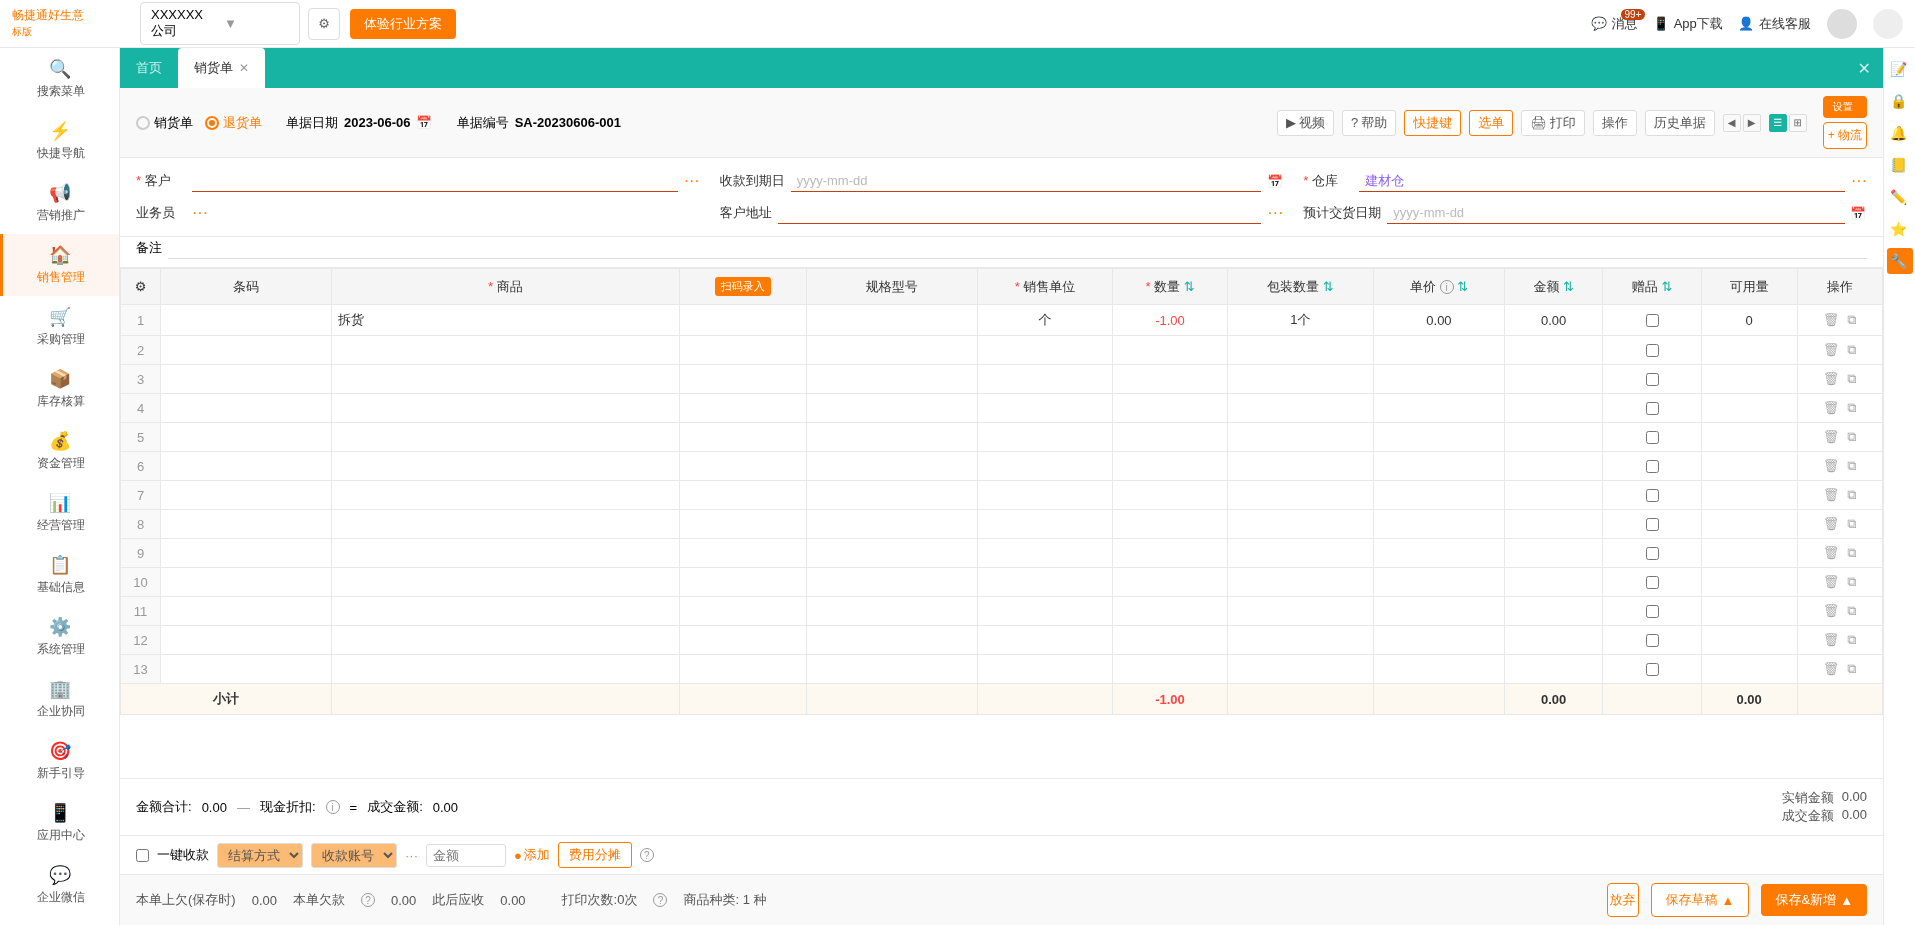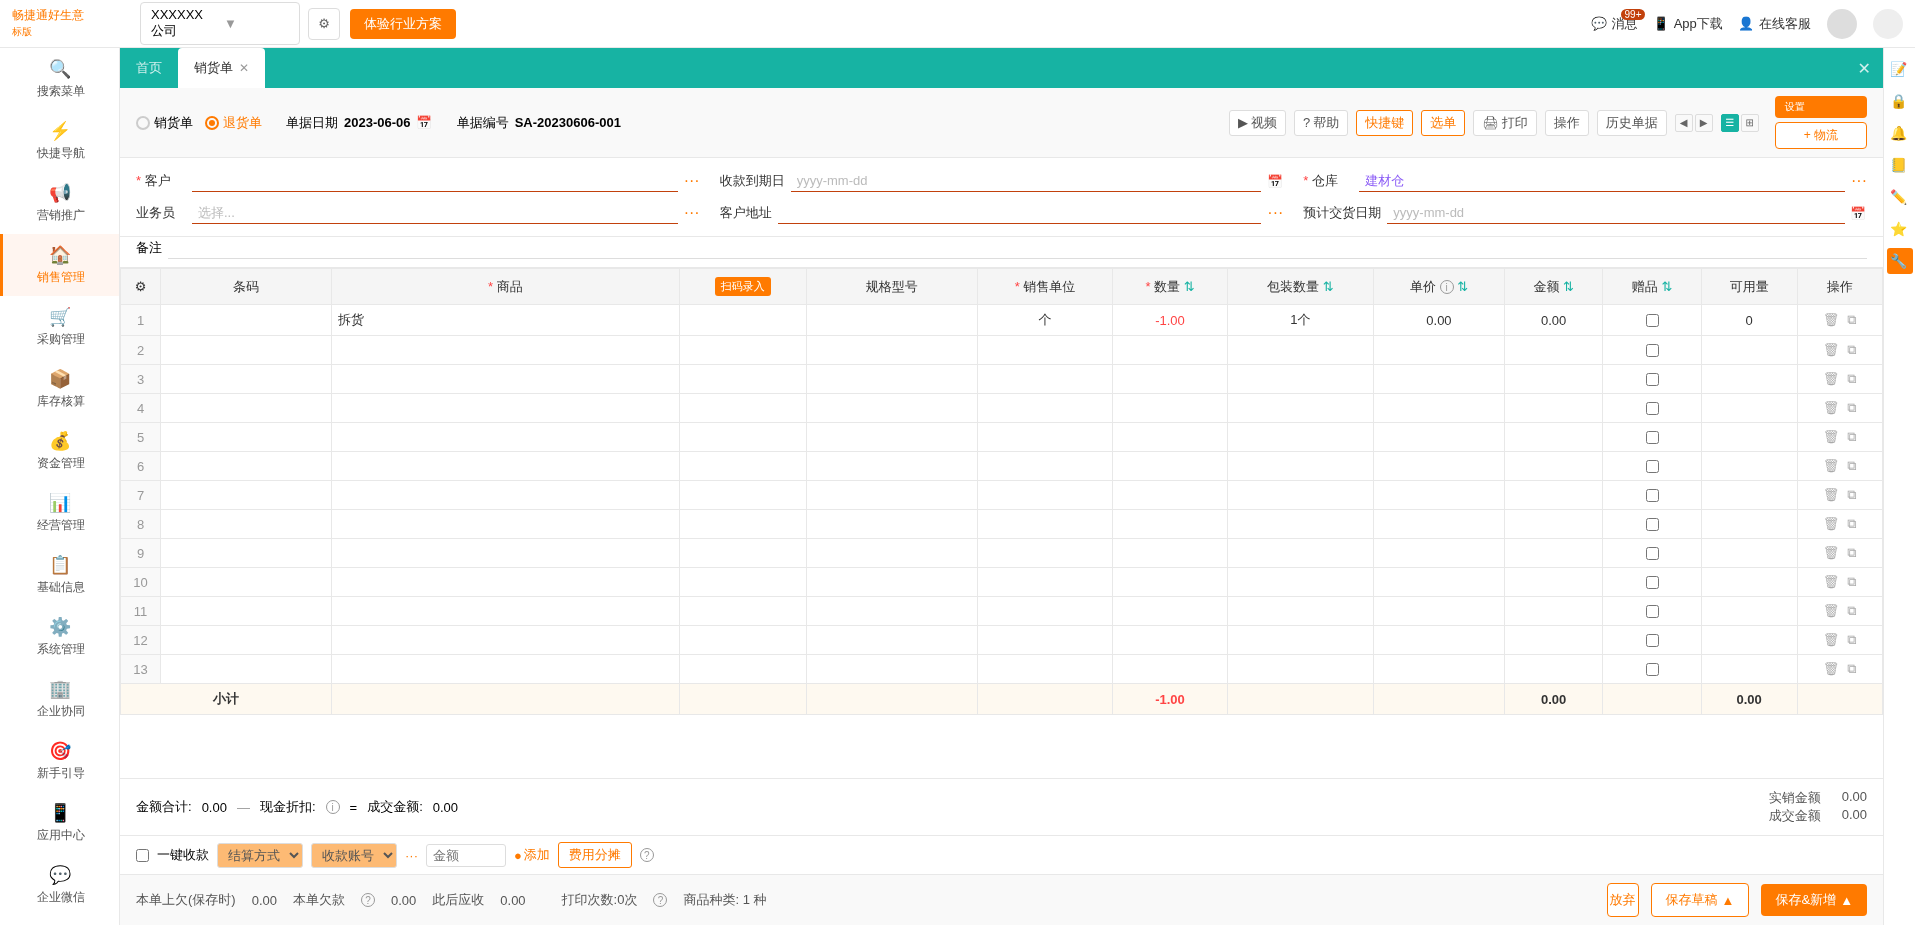--- a/index.html
+++ b/index.html
@@ -206,21 +206,21 @@
       border-radius: 4px;
       padding: 4px 10px;
       cursor: pointer;
       font-size: 10px;
     }
     .logistics-btn {
       background: #fff;
       color: #ff7a00;
       border: 1px solid #ff7a00;
       border-radius: 4px;
-      padding: 4px 28px;
+      padding: 4px 4px;
       cursor: pointer;
       font-size: 12px;
     }
 
     
     .form-fields {
       padding: 12px 16px;
       display: grid;
       grid-template-columns: 1fr 1fr 1fr;
       gap: 10px 20px;
@@ -353,21 +353,21 @@
     .footer-bar {
       display: flex;
       align-items: center;
       padding: 8px 16px;
       background: #f9f9f9;
       border-top: 1px solid #e8e8e8;
       flex-shrink: 0;
     }
     .footer-info { display: flex; align-items: center; gap: 16px; color: #555; }
     .footer-right { margin-left: auto; display: flex; align-items: center; gap: 12px; }
-    .amount-line { display: flex; justify-content: space-between; gap: 21px; color: #555; font-size: 12px; }
+    .amount-line { display: flex; justify-content: space-between; gap: 8px; color: #555; font-size: 12px; }
     .btn-abandon {
       border: 1px solid #ff7a00;
       color: #ff7a00;
       background: #fff;
       border-radius: 4px;
       padding: 7px 2px;
       cursor: pointer;
       font-size: 13px;
     }
     .btn-save-draft {
@@ -616,21 +616,20 @@
           <span class="field-cal">📅</span>
         </div>
         <div class="field-row">
           <span class="field-label"><span class="field-required">* </span>仓库</span>
           <input class="field-input" value="建材仓" style="">
           <span class="field-dots">···</span>
         </div>
 
         <div class="field-row">
           <span class="field-label">业务员</span>
-          <input class="field-input" value="" placeholder="选择..." style="">
           <span class="field-dots">···</span>
         </div>
         <div class="field-row">
           <span class="field-label">客户地址</span>
           <input class="field-input" value="" placeholder="" style="">
           <span class="field-dots">···</span>
         </div>
         <div class="field-row">
           <span class="field-label">预计交货日期</span>
           <input class="field-input" value="" placeholder="yyyy-mm-dd" style="">

